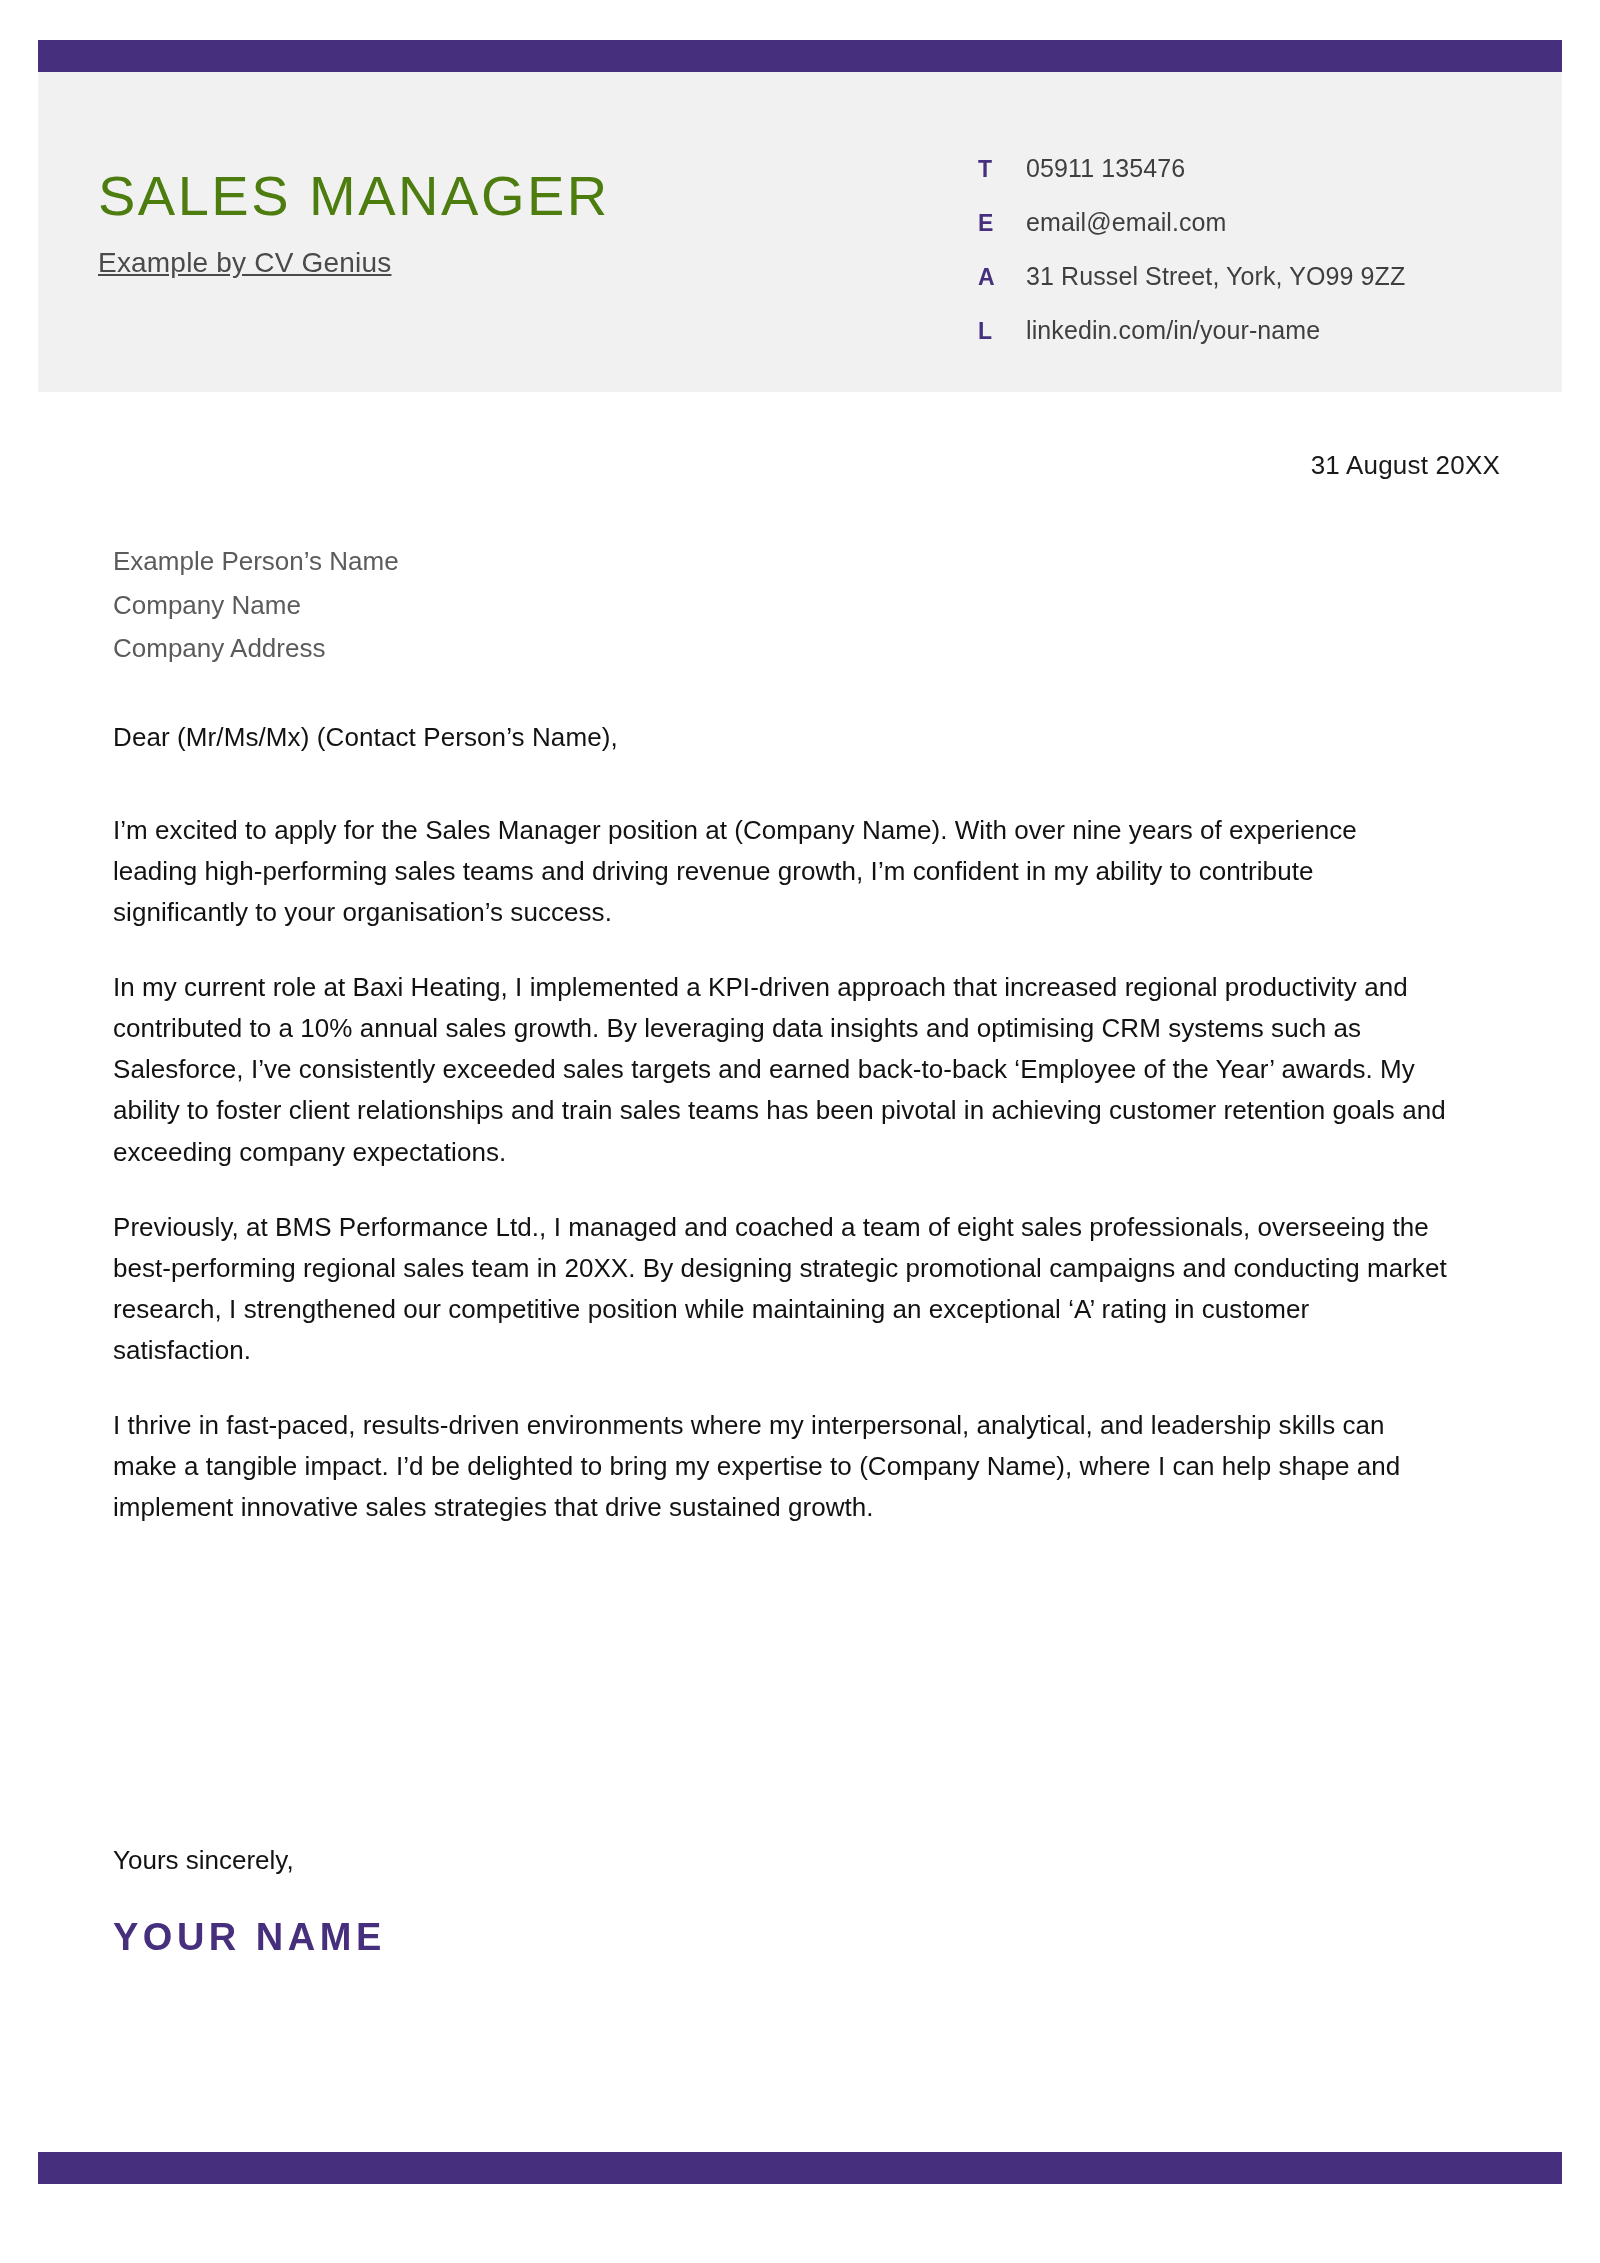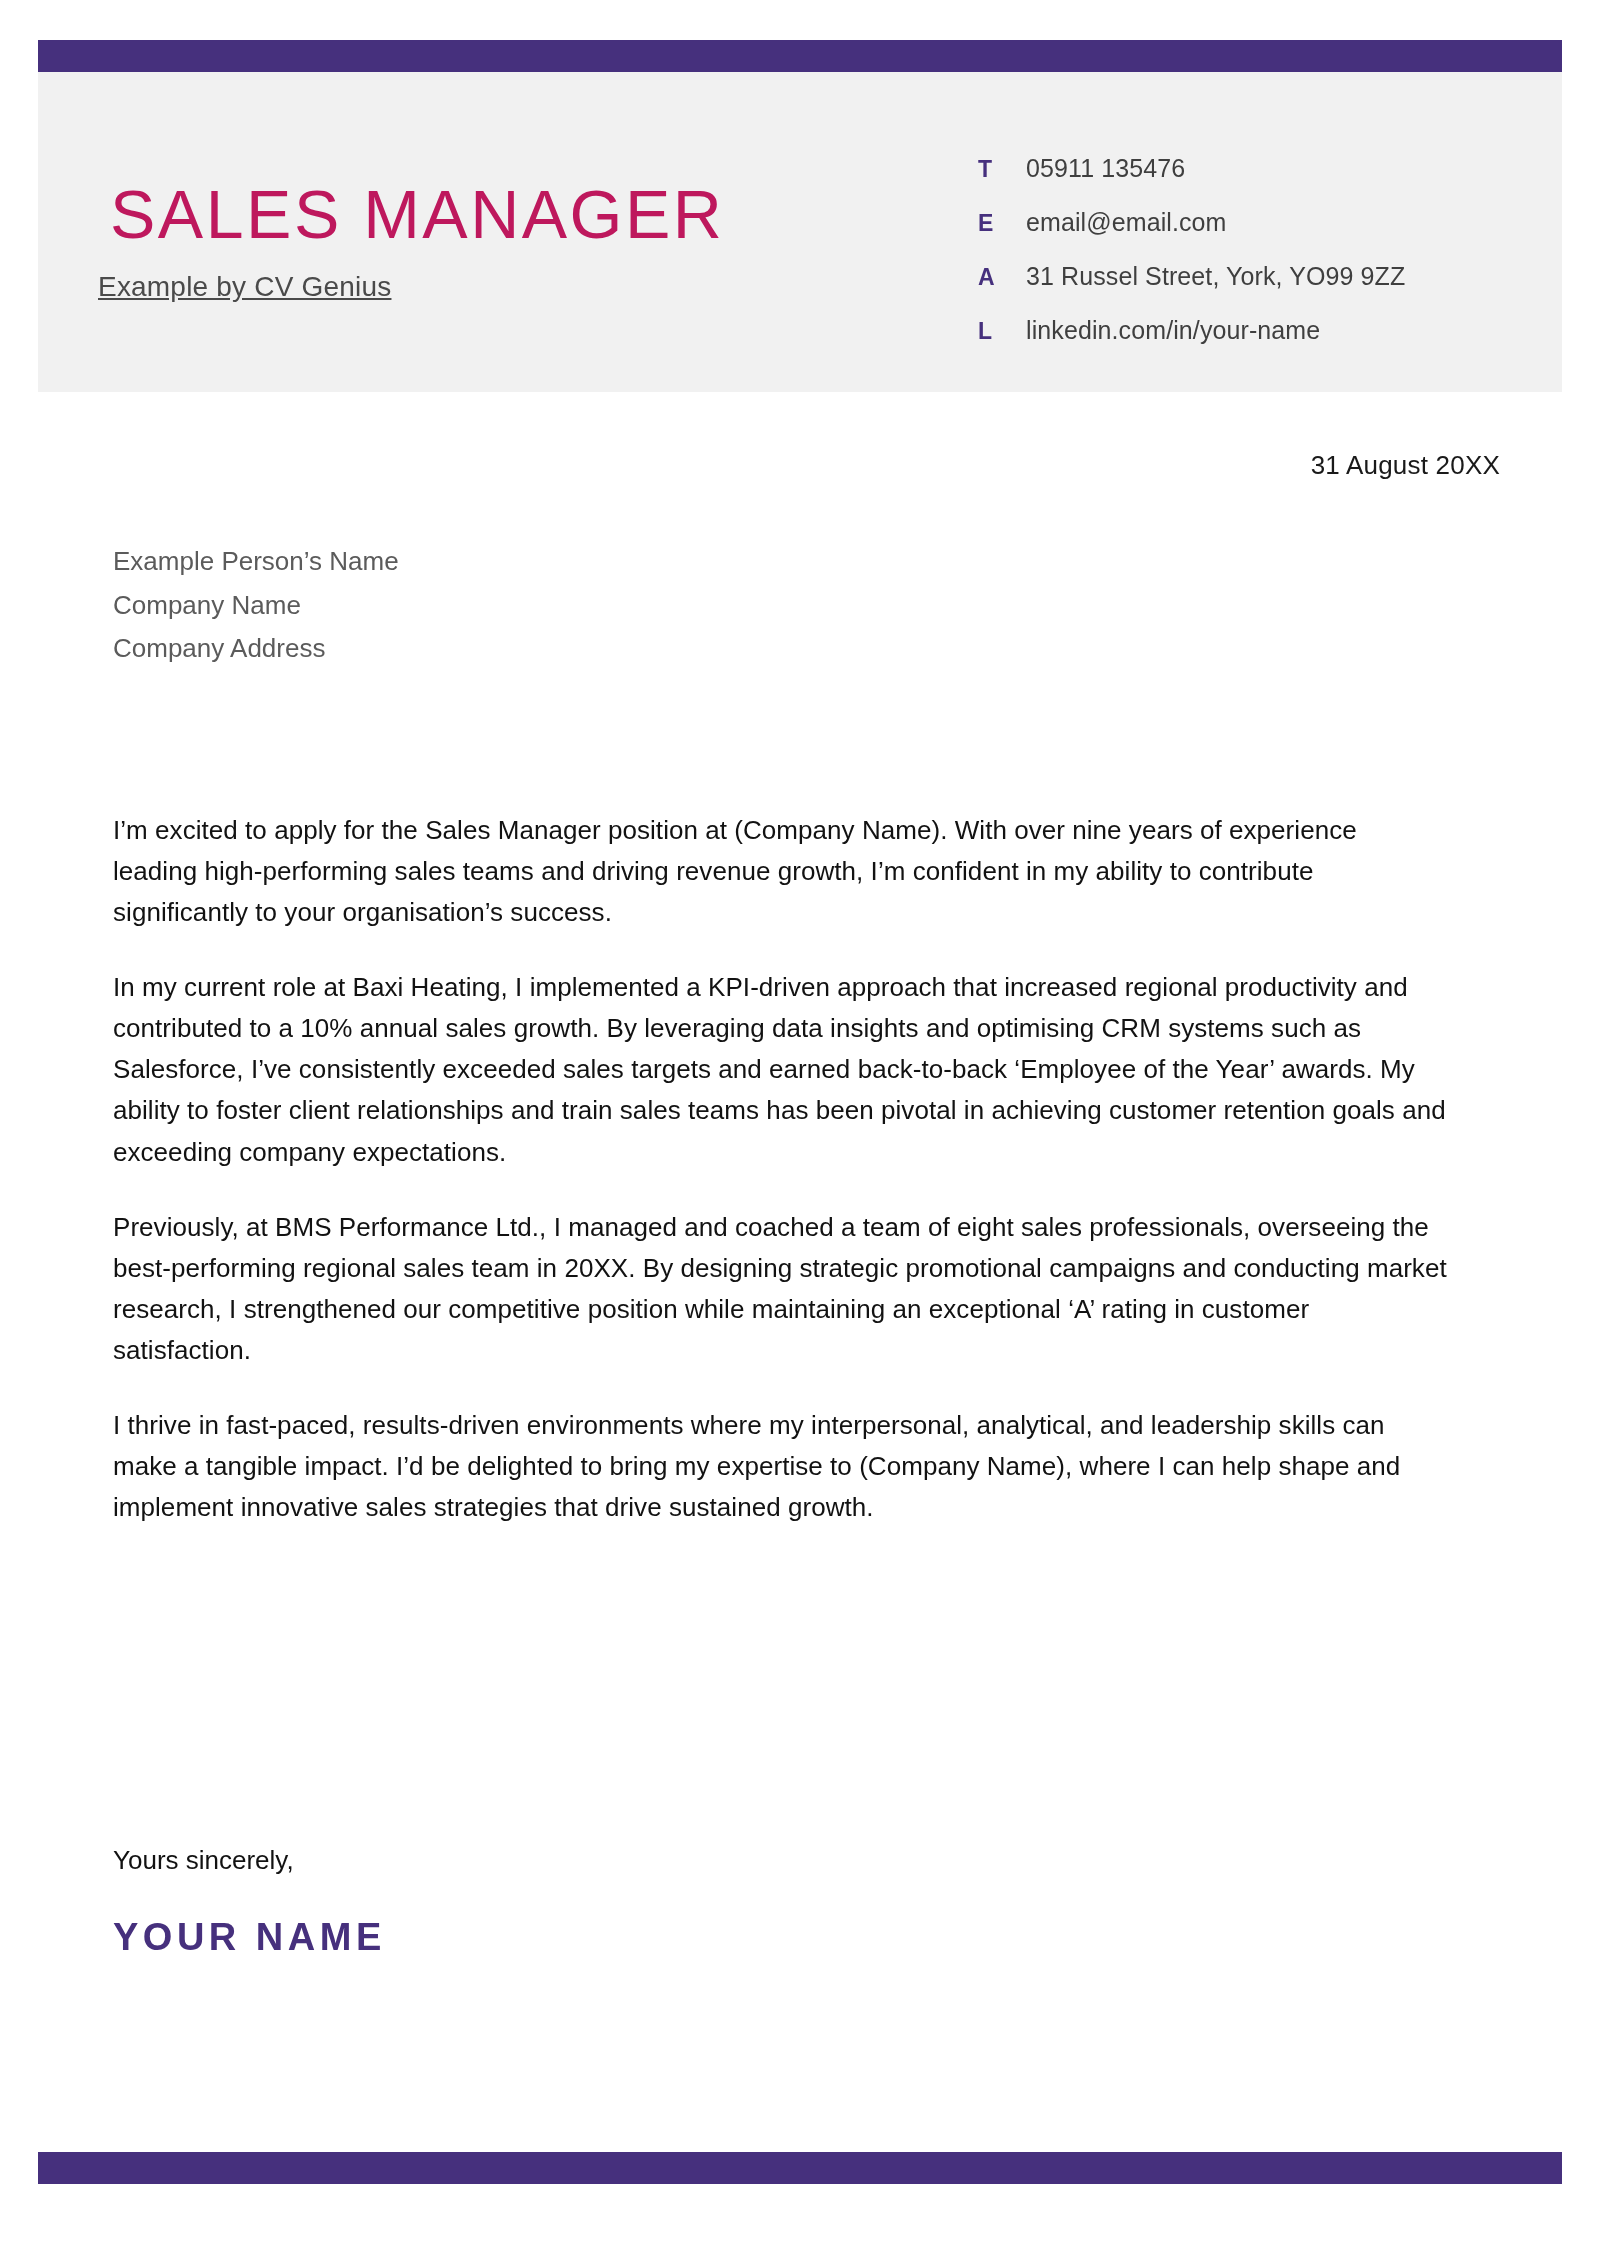--- a/index.html
+++ b/index.html
@@ -56,26 +56,26 @@
   }
 
   .title-block {
     position: absolute;
     left: 60px;
     top: 96px;
     width: 820px;
   }
 
   .job-title {
-    font-size: 68px;
+    font-size: 56px;
     font-weight: 400;
     letter-spacing: 2.5px;
-    color: #be185d;
+    color: #4d7c0f;
     line-height: 1.0;
-    margin: 12px;
+    margin: 0;
     white-space: nowrap;
   }
 
   .subtitle {
     font-size: 28px;
     font-weight: 400;
     color: #4a4a4a;
     letter-spacing: 0.2px;
     margin: 22px 0 0 0;
     line-height: 1.2;
@@ -216,20 +216,21 @@
   </div>
 
   <div class="letter-date">31 August 20XX</div>
 
   <div class="recipient">
     <div>Example Person’s Name</div>
     <div>Company Name</div>
     <div>Company Address</div>
   </div>
 
+  <div class="salutation">Dear (Mr/Ms/Mx) (Contact Person’s Name),</div>
 
   <div class="body-copy">
     <p>I’m excited to apply for the Sales Manager position at (Company Name). With over nine years of experience leading high-performing sales teams and driving revenue growth, I’m confident in my ability to contribute significantly to your organisation’s success.</p>
     <p>In my current role at Baxi Heating, I implemented a KPI-driven approach that increased regional productivity and contributed to a 10% annual sales growth. By leveraging data insights and optimising CRM systems such as Salesforce, I’ve consistently exceeded sales targets and earned back-to-back ‘Employee of the Year’ awards. My ability to foster client relationships and train sales teams has been pivotal in achieving customer retention goals and exceeding company expectations.</p>
     <p>Previously, at BMS Performance Ltd., I managed and coached a team of eight sales professionals, overseeing the best-performing regional sales team in 20XX. By designing strategic promotional campaigns and conducting market research, I strengthened our competitive position while maintaining an exceptional ‘A’ rating in customer satisfaction.</p>
     <p>I thrive in fast-paced, results-driven environments where my interpersonal, analytical, and leadership skills can make a tangible impact. I’d be delighted to bring my expertise to (Company Name), where I can help shape and implement innovative sales strategies that drive sustained growth.</p>
   </div>
 
   <div class="signoff">Yours sincerely,</div>
   <div class="signature-name">YOUR NAME</div>

